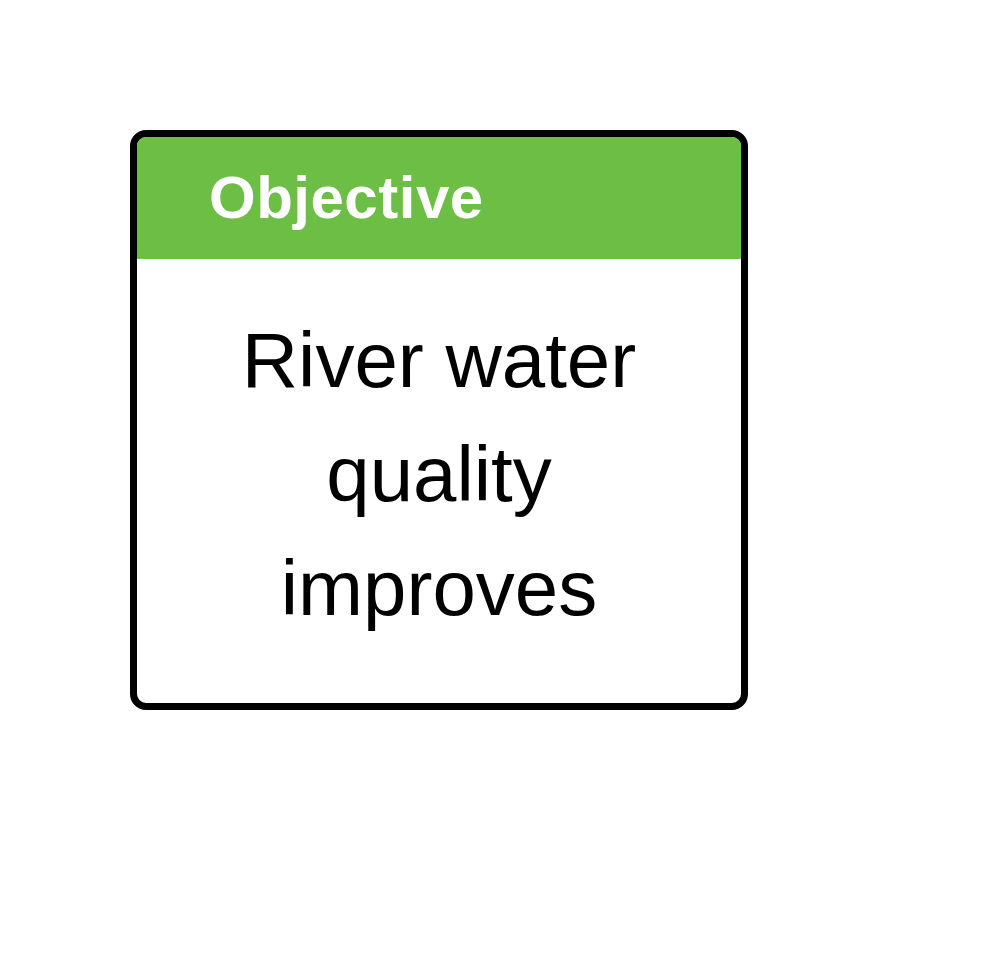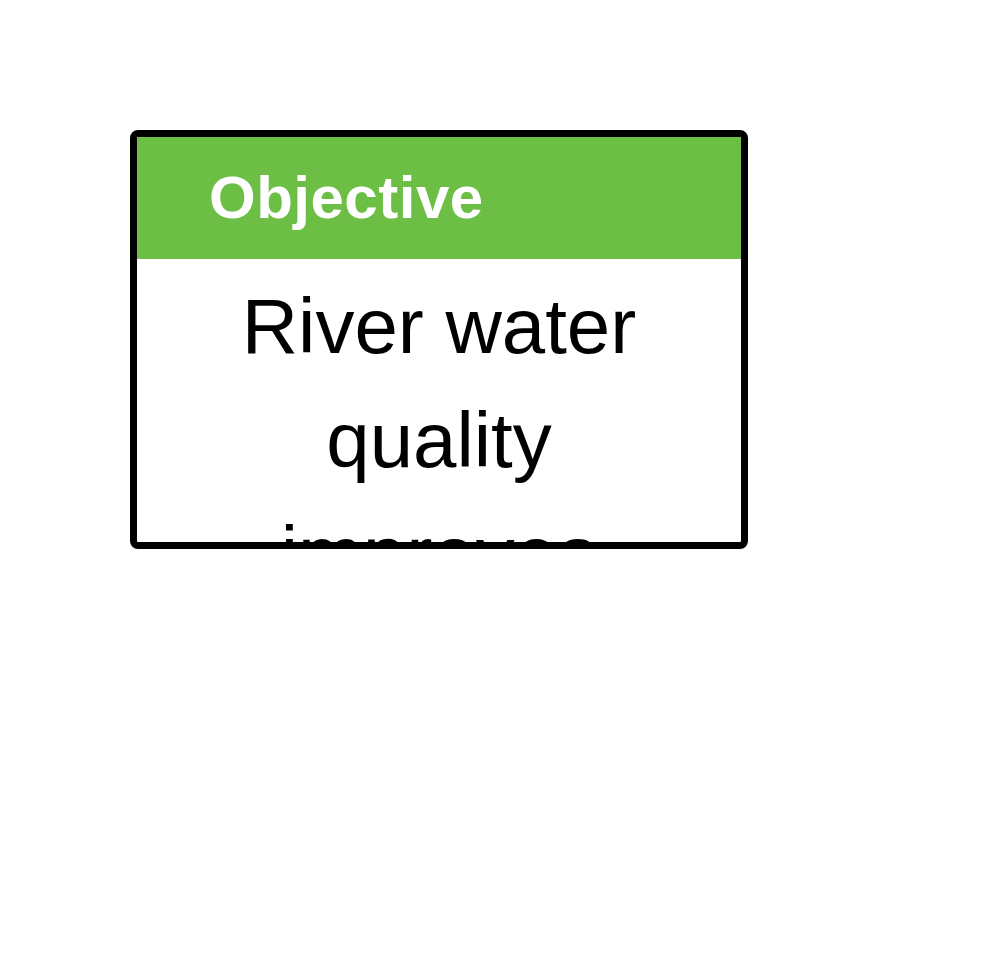--- a/index.html
+++ b/index.html
@@ -13,24 +13,24 @@
       width: 1000px;
       height: 958px;
       background: #ffffff;
       overflow: hidden;
     }
     .card {
       position: absolute;
       left: 130px;
       top: 130px;
       width: 618px;
-      height: 419px;
+      height: 580px;
       box-sizing: border-box;
       border: 7px solid #000000;
-      border-radius: 8px;
+      border-radius: 16px;
       background: #ffffff;
       overflow: hidden;
       display: flex;
       flex-direction: column;
     }
     .card-header {
       flex: 0 0 122px;
       background: #6CBE45;
       display: flex;
       align-items: center;
@@ -40,20 +40,21 @@
     .card-header-label {
       color: #ffffff;
       font-weight: bold;
       font-size: 60px;
       letter-spacing: 0.5px;
       line-height: 1;
     }
     .card-body {
       flex: 1 1 auto;
       display: flex;
+      align-items: center;
       justify-content: center;
       text-align: center;
       box-sizing: border-box;
       padding: 10px 20px 24px 20px;
     }
     .card-body-text {
       color: #000000;
       font-size: 78px;
       line-height: 114px;
       white-space: pre-line;

